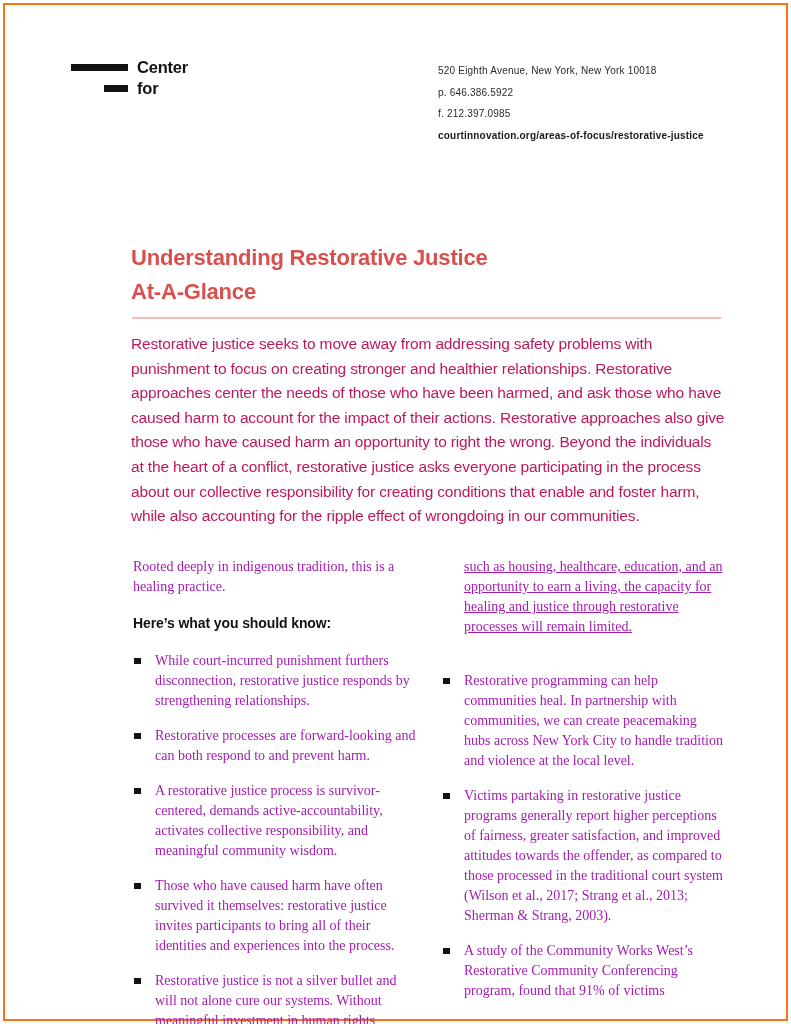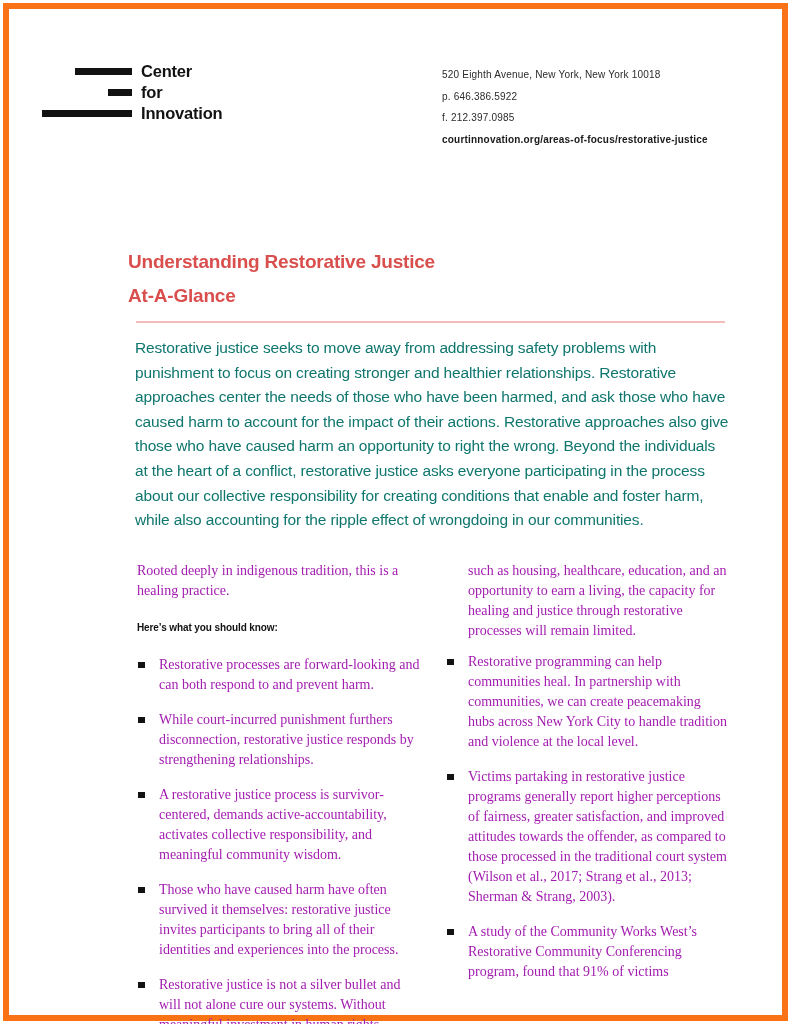--- a/index.html
+++ b/index.html
@@ -6,21 +6,21 @@
   html, body { background: #ffffff; }
   body {
     width: 791px; height: 1024px;
     font-family: "Liberation Sans", sans-serif;
     color: #1c1c1a;
     position: relative;
     overflow: hidden;
   }
   .page-frame {
     position: absolute; inset: 3px;
-    border: 6px solid #f97316;
+    border: 2px solid #f97316;
     background: #ffffff;
   }
 
   
   .logo { position: absolute; left: 30px; top: 52px; }
   .logo-row { display: flex; align-items: center; height: 21px; }
   .logo-bars { width: 93px; display: flex; justify-content: flex-end; margin-right: 9px; }
   .logo-bar { height: 7px; background: #121212; }
   .logo-bar.b1 { width: 57px; }
   .logo-bar.b2 { width: 24px; }
@@ -33,54 +33,54 @@
 
   .contact { position: absolute; left: 433px; top: 60px; }
   .contact p {
     font-size: 10px; line-height: 11px; letter-spacing: 0.2px;
     color: #2b2b2b; margin-bottom: 10.5px; font-weight: 500;
   }
   .contact p.contact-url { font-weight: 700; color: #1a1a1a; text-align: right; }
 
   
   .doc-title {
-    position: absolute; left: 119px; top: 236px; width: 600px;
-    font-size: 19px; font-weight: 700; line-height: 34px;
+    position: absolute; left: 126px; top: 236px; width: 600px;
+    font-size: 22px; font-weight: 700; line-height: 34px;
     letter-spacing: -0.2px; color: #d94f4d;
   }
   .title-rule {
     position: absolute; left: 127px; top: 312px; width: 589px; height: 1.5px;
     background: #f2bdbb;
   }
 
   
   .intro {
     position: absolute; left: 126px; top: 327px; width: 596px;
     font-size: 15.5px; line-height: 24.6px; letter-spacing: -0.15px;
-    color: #0f766e; font-weight: 500;
+    color: #be185d; font-weight: 500;
   }
 
   
   .columns {
     position: absolute; left: 128px; top: 552px; width: 592px;
     display: flex; gap: 26px;
   }
   .col { width: 283px; }
   .serif {
     font-family: "Liberation Serif", serif;
     font-size: 14px; line-height: 20px; color: #a21caf;
   }
   .col-lead { margin-bottom: 17px; }
   .col-heading {
     font-family: "Liberation Sans", sans-serif;
-    font-size: 10px; font-weight: 700; line-height: 19px;
+    font-size: 14px; font-weight: 700; line-height: 19px;
     color: #121212; letter-spacing: -0.1px;
     margin-bottom: 18px;
   }
-  .continuation { padding-left: 22px; margin-bottom: 11px; }
+  .continuation { padding-left: 22px; margin-bottom: 34px; text-decoration: underline; }
   ul.bullets { list-style: none; }
   ul.bullets li {
     position: relative; padding-left: 22px; margin-bottom: 15px;
   }
   ul.bullets li::before {
     content: ""; position: absolute; left: 1px; top: 6.5px;
     width: 6.5px; height: 6.5px; background: #121212;
   }
 </style>
 </head>
@@ -94,26 +94,20 @@
           <span class="logo-bar b1"></span>
         </span>
       <span class="logo-word">Center</span>
     </div>
     <div class="logo-row">
       <span class="logo-bars">
           <span class="logo-bar b2"></span>
         </span>
       <span class="logo-word">for</span>
     </div>
-    <div class="logo-row">
-      <span class="logo-bars">
-          <span class="logo-bar b4"></span>
-        </span>
-      <span class="logo-word">Innovation</span>
-    </div>
   </div>
 
   <div class="contact">
     <p>520 Eighth Avenue, New York, New York 10018</p>
     <p>p. 646.386.5922</p>
     <p>f. 212.397.0985</p>
     <p class="contact-url">courtinnovation.org/areas-of-focus/restorative-justice</p>
   </div>
 
   <h1 class="doc-title">
@@ -123,22 +117,22 @@
   <div class="title-rule"></div>
 
   <p class="intro">Restorative justice seeks to move away from addressing safety problems with punishment to focus on creating stronger and healthier relationships. Restorative approaches center the needs of those who have been harmed, and ask those who have caused harm to account for the impact of their actions. Restorative approaches also give those who have caused harm an opportunity to right the wrong. Beyond the individuals at the heart of a conflict, restorative justice asks everyone participating in the process about our collective responsibility for creating conditions that enable and foster harm, while also accounting for the ripple effect of wrongdoing in our communities.</p>
 
   <div class="columns">
 
     <div class="col">
       <p class="serif col-lead">Rooted deeply in indigenous tradition, this is a healing practice.</p>
       <h2 class="col-heading">Here’s what you should know:</h2>
       <ul class="bullets serif">
+        <li>While court-incurred punishment furthers disconnection, restorative justice responds by strengthening relationships.</li>
         <li>Restorative processes are forward-looking and can both respond to and prevent harm.</li>
-        <li>While court-incurred punishment furthers disconnection, restorative justice responds by strengthening relationships.</li>
         <li>A restorative justice process is survivor-centered, demands active-accountability, activates collective responsibility, and meaningful community wisdom.</li>
         <li>Those who have caused harm have often survived it themselves: restorative justice invites participants to bring all of their identities and experiences into the process.</li>
         <li>Restorative justice is not a silver bullet and will not alone cure our systems. Without meaningful investment in human rights</li>
       </ul>
     </div>
 
     <div class="col">
       <p class="serif continuation">such as housing, healthcare, education, and an opportunity to earn a living, the capacity for healing and justice through restorative processes will remain limited.</p>
       <ul class="bullets serif">
         <li>Restorative programming can help communities heal. In partnership with communities, we can create peacemaking hubs across New York City to handle tradition and violence at the local level.</li>

